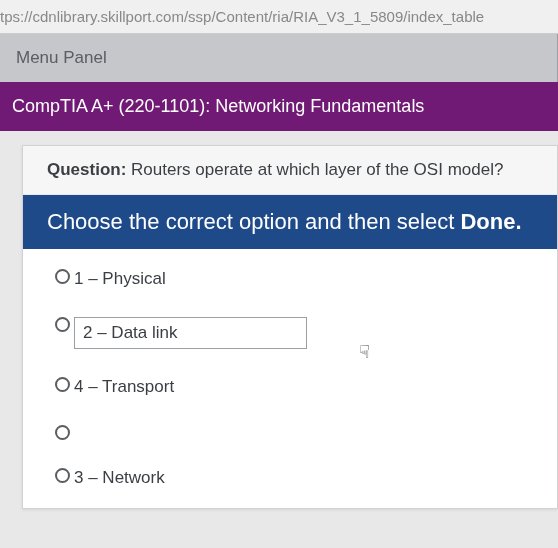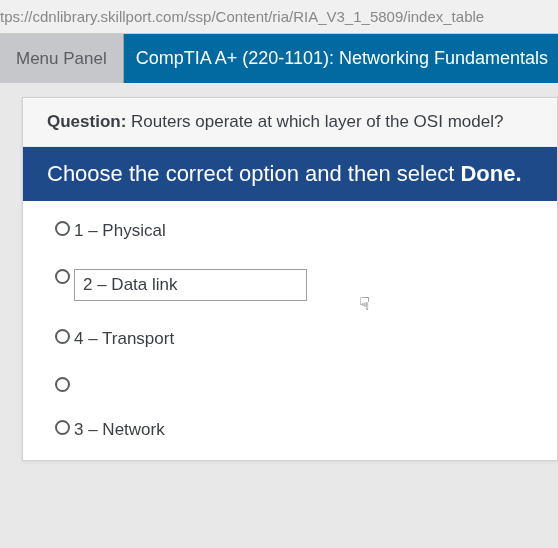--- a/index.html
+++ b/index.html
@@ -16,40 +16,41 @@
       font-size: 15px;
       padding: 8px 4px 8px 0;
       border-bottom: 1px solid #ccc;
       white-space: nowrap;
       overflow: hidden;
     }
     .header-row {
       display: flex;
       align-items: stretch;
       background: #545a60;
+      flex-direction: column;
     }
     .menu-panel {
       background: #c5c7ca;
       color: #5a5d62;
       font-size: 17px;
       font-weight: 500;
       padding: 14px 16px;
       display: flex;
       align-items: center;
       border-right: 1px solid #9aa0a6;
     }
     .course-title {
       flex: 1;
       color: #fff;
       font-size: 18px;
       font-weight: 500;
       padding: 14px 12px;
       display: flex;
       align-items: flex-start;
-      background: #0369a1;
+      background: #701a75;
       white-space: nowrap;
       overflow: hidden;
     }
     .content {
       margin: 14px 0 0 22px;
       background: #fff;
       border: 1px solid #d0d2d4;
       box-shadow: 0 1px 3px rgba(0,0,0,0.08);
     }
     .question-bar {

